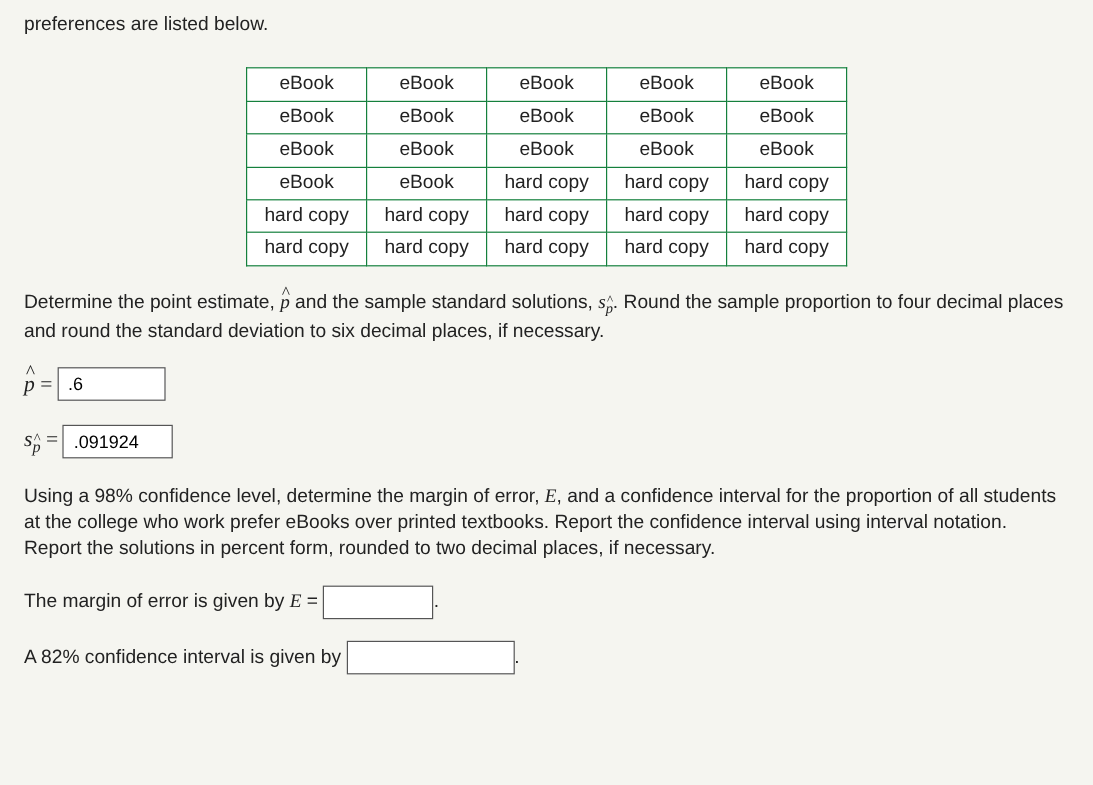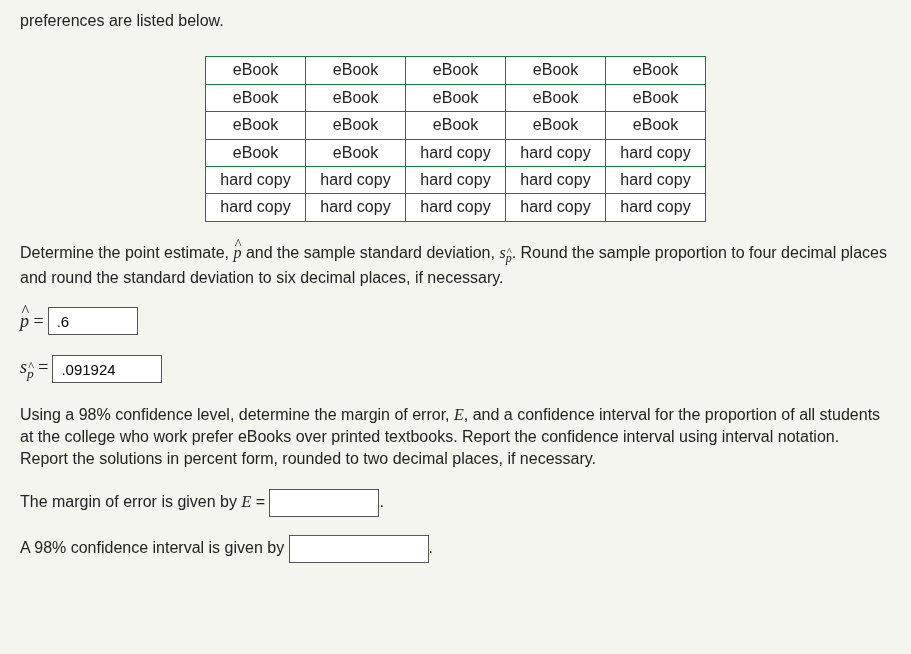--- a/index.html
+++ b/index.html
@@ -60,21 +60,21 @@
       padding: 4px 8px;
       font-size: 15px;
       font-family: Arial, sans-serif;
       height: 28px;
       vertical-align: middle;
     }
     .input-short {
       width: 90px;
     }
     .input-med {
-      width: 110px;
+      width: 92px;
     }
     .input-long {
       width: 140px;
     }
     .equation-row {
       margin-bottom: 20px;
       display: flex;
       align-items: center;
       gap: 4px;
     }
@@ -134,21 +134,21 @@
       <td>hard copy</td>
       <td>hard copy</td>
       <td>hard copy</td>
       <td>hard copy</td>
       <td>hard copy</td>
     </tr>
   </tbody>
 </table>
 
 <div class="paragraph">
-  <span>Determine the point estimate, </span><span class="math-var hat">p</span><span> and the sample standard deviation, </span><span class="math-var">s</span><span class="math-var subscript hat">p</span><span>. Round the sample proportion to four decimal places and round the standard deviation to six decimal places, if necessary.</span>
+  <span>Determine the point estimate, </span><span class="math-var hat">p</span><span> and the sample standard solutions, </span><span class="math-var">s</span><span class="math-var subscript hat">p</span><span>. Round the sample proportion to four decimal places and round the standard deviation to six decimal places, if necessary.</span>
 </div>
 
 <div class="equation-row">
   <span class="label"><span class="math-var hat">p</span><span> = </span></span>
   <input class="input-field input-short" value=".6" style="">
 </div>
 
 <div class="equation-row">
   <span class="label"><span class="math-var">s</span><span class="math-var subscript hat">p</span><span> = </span></span>
   <input class="input-field input-med" value=".091924" style="">
@@ -157,15 +157,15 @@
 <div class="paragraph">
   <span>Using a 98% confidence level, determine the margin of error, </span><span class="math-var">E</span><span>, and a confidence interval for the proportion of </span><span class="italic">all</span><span> students at the college who work prefer eBooks over printed textbooks. Report the confidence interval using interval notation. Report the solutions in </span><span class="italic">percent</span><span> form, rounded to two decimal places, if necessary.</span>
 </div>
 
 <div class="inline-row">
   <span>The margin of error is given by </span><span class="math-var">E</span><span> = </span>
   <input class="input-field input-med" value="" style=""><span>.</span>
 </div>
 
 <div class="inline-row">
-  <span>A 98% confidence interval is given by </span>
+  <span>A 82% confidence interval is given by </span>
   <input class="input-field input-long" value="" style=""><span>.</span>
 </div>
 
 </body></html>

